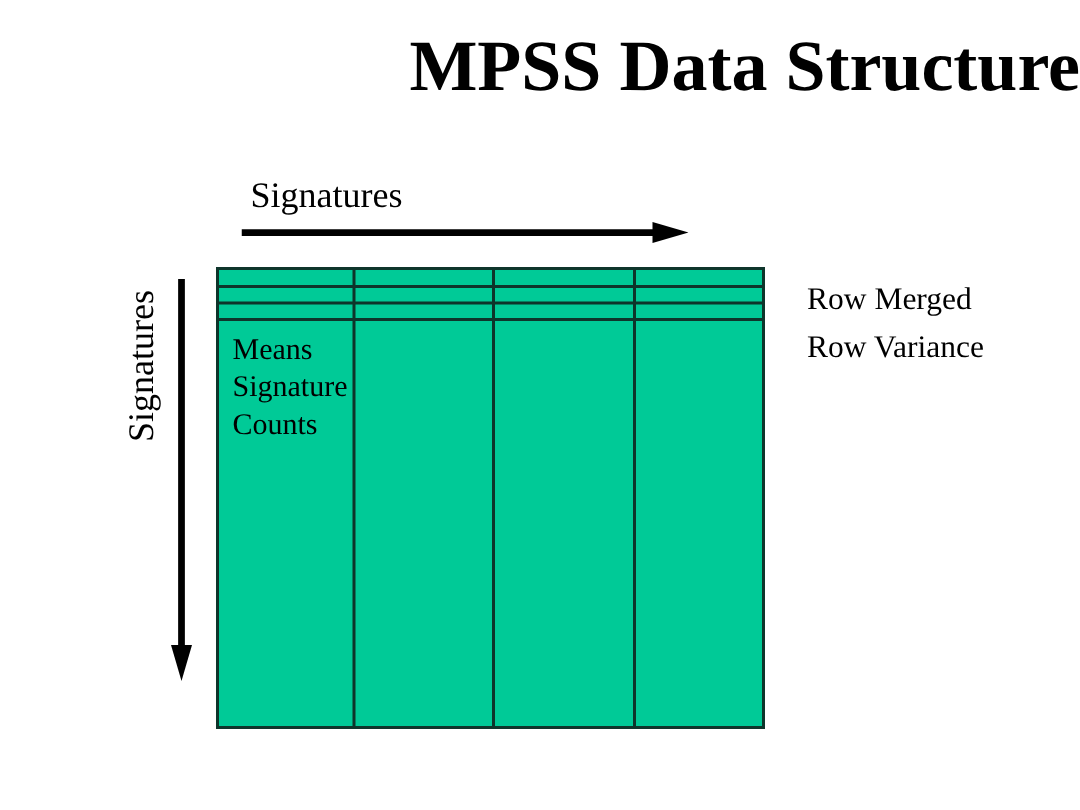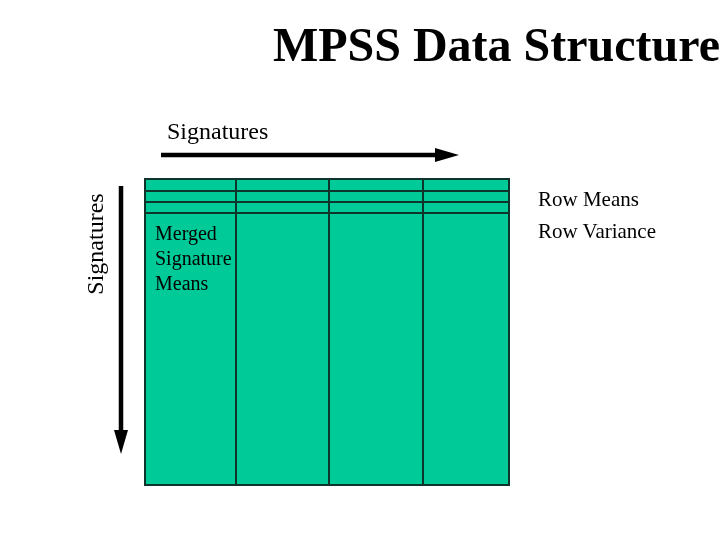--- a/index.html
+++ b/index.html
@@ -137,20 +137,20 @@
     <polygon class="arrow-head" points="1,244 15,244 8,268"></polygon>
   </svg>
 
   <div class="data-matrix">
     <div class="vline c1"></div>
     <div class="vline c2"></div>
     <div class="vline c3"></div>
     <div class="hline r1"></div>
     <div class="hline r2"></div>
     <div class="hline r3"></div>
-    <div class="merged-counts-label">Merged Signature Means</div>
+    <div class="merged-counts-label">Means Signature Counts</div>
   </div>
 
-  <div class="row-means-label">Row Means</div>
+  <div class="row-means-label">Row Merged</div>
 
   <div class="row-variance-label">Row Variance</div>
 
 </div>
 
 </body></html>

